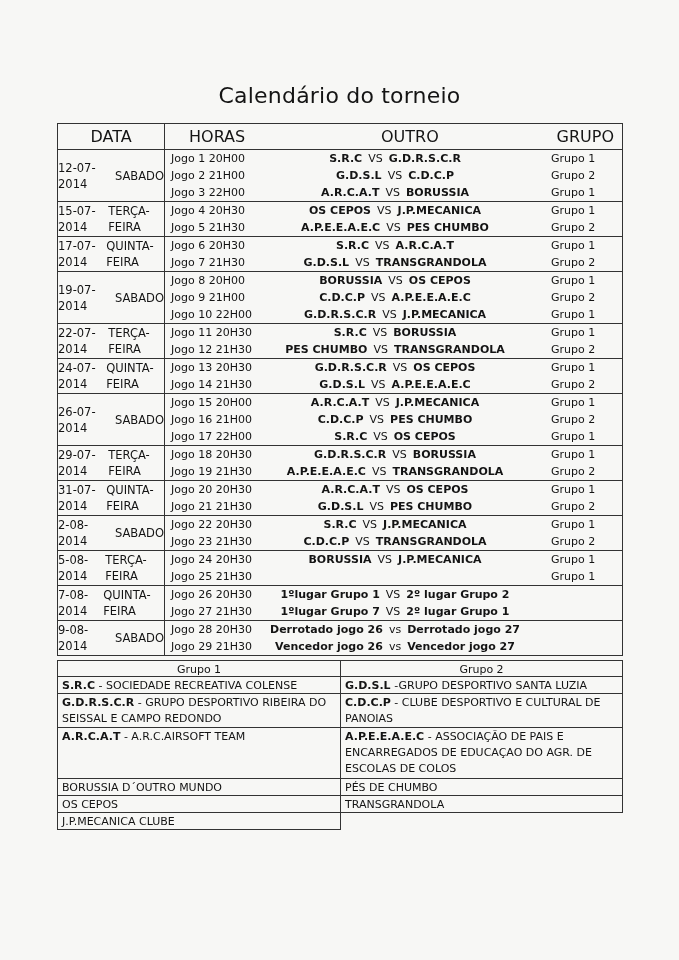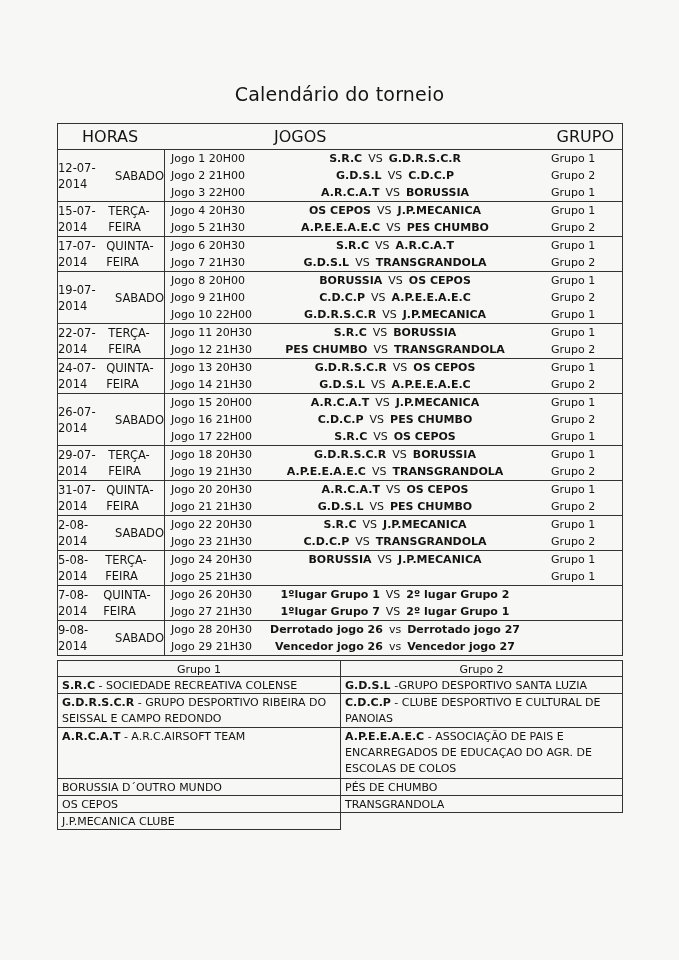--- a/index.html
+++ b/index.html
@@ -1,18 +1,18 @@
 <!DOCTYPE html>
 <html><head>
 <meta charset="utf-8">
 <style>
   html, body { margin:0; padding:0; }
   body { width:679px; height:960px; background:#f7f7f5; position:relative; overflow:hidden;
          font-family:"DejaVu Sans", sans-serif; color:#141414; }
-  .title { position:absolute; top:83px; left:0; width:679px; text-align:center; font-size:19px; letter-spacing:0.2px; }
+  .title { position:absolute; top:83px; left:0; width:679px; text-align:center; font-size:22px; letter-spacing:0.2px; }
   .sched { position:absolute; left:57px; top:123px; width:566px; border:1.5px solid #333; box-sizing:border-box; }
   .hdr { display:flex; height:25px; border-bottom:1.5px solid #333; font-size:16px; line-height:25px; }
   .hdr .c-date { width:106px; text-align:center; border-right:1.5px solid #333; }
   .hdr .c-rest { flex:1; position:relative; }
   .hdr .h-horas { position:absolute; left:24px; }
   .hdr .h-jogos { position:absolute; left:216px; }
   .hdr .h-grupo { position:absolute; right:8px; }
   .block { display:flex; border-bottom:1.5px solid #333; }
   .block:last-child { border-bottom:none; }
   .bdate { width:106px; border-right:1.5px solid #333; display:flex; justify-content:center; align-items:center; font-size:11.5px; line-height:16px; }
@@ -28,23 +28,24 @@
   .lcell.head { border-top:1px solid #333; text-align:center; }
   .lcell b { font-weight:bold; }
 </style>
 </head>
 <body>
 
 <div class="title">Calendário do torneio</div>
 
 <div class="sched">
   <div class="hdr">
+    <div class="c-date">DATA</div>
     <div class="c-rest">
       <span class="h-horas">HORAS</span>
-      <span class="h-jogos">JOGOS</span>
+      <span class="h-jogos">OUTRO</span>
       <span class="h-grupo">GRUPO</span>
     </div>
   </div>
   <div id="blocks">
       <div class="block">
         <div class="bdate">
        <span>12-07-2014</span>
        <span>SABADO</span>
      </div>
      <div class="brows">

